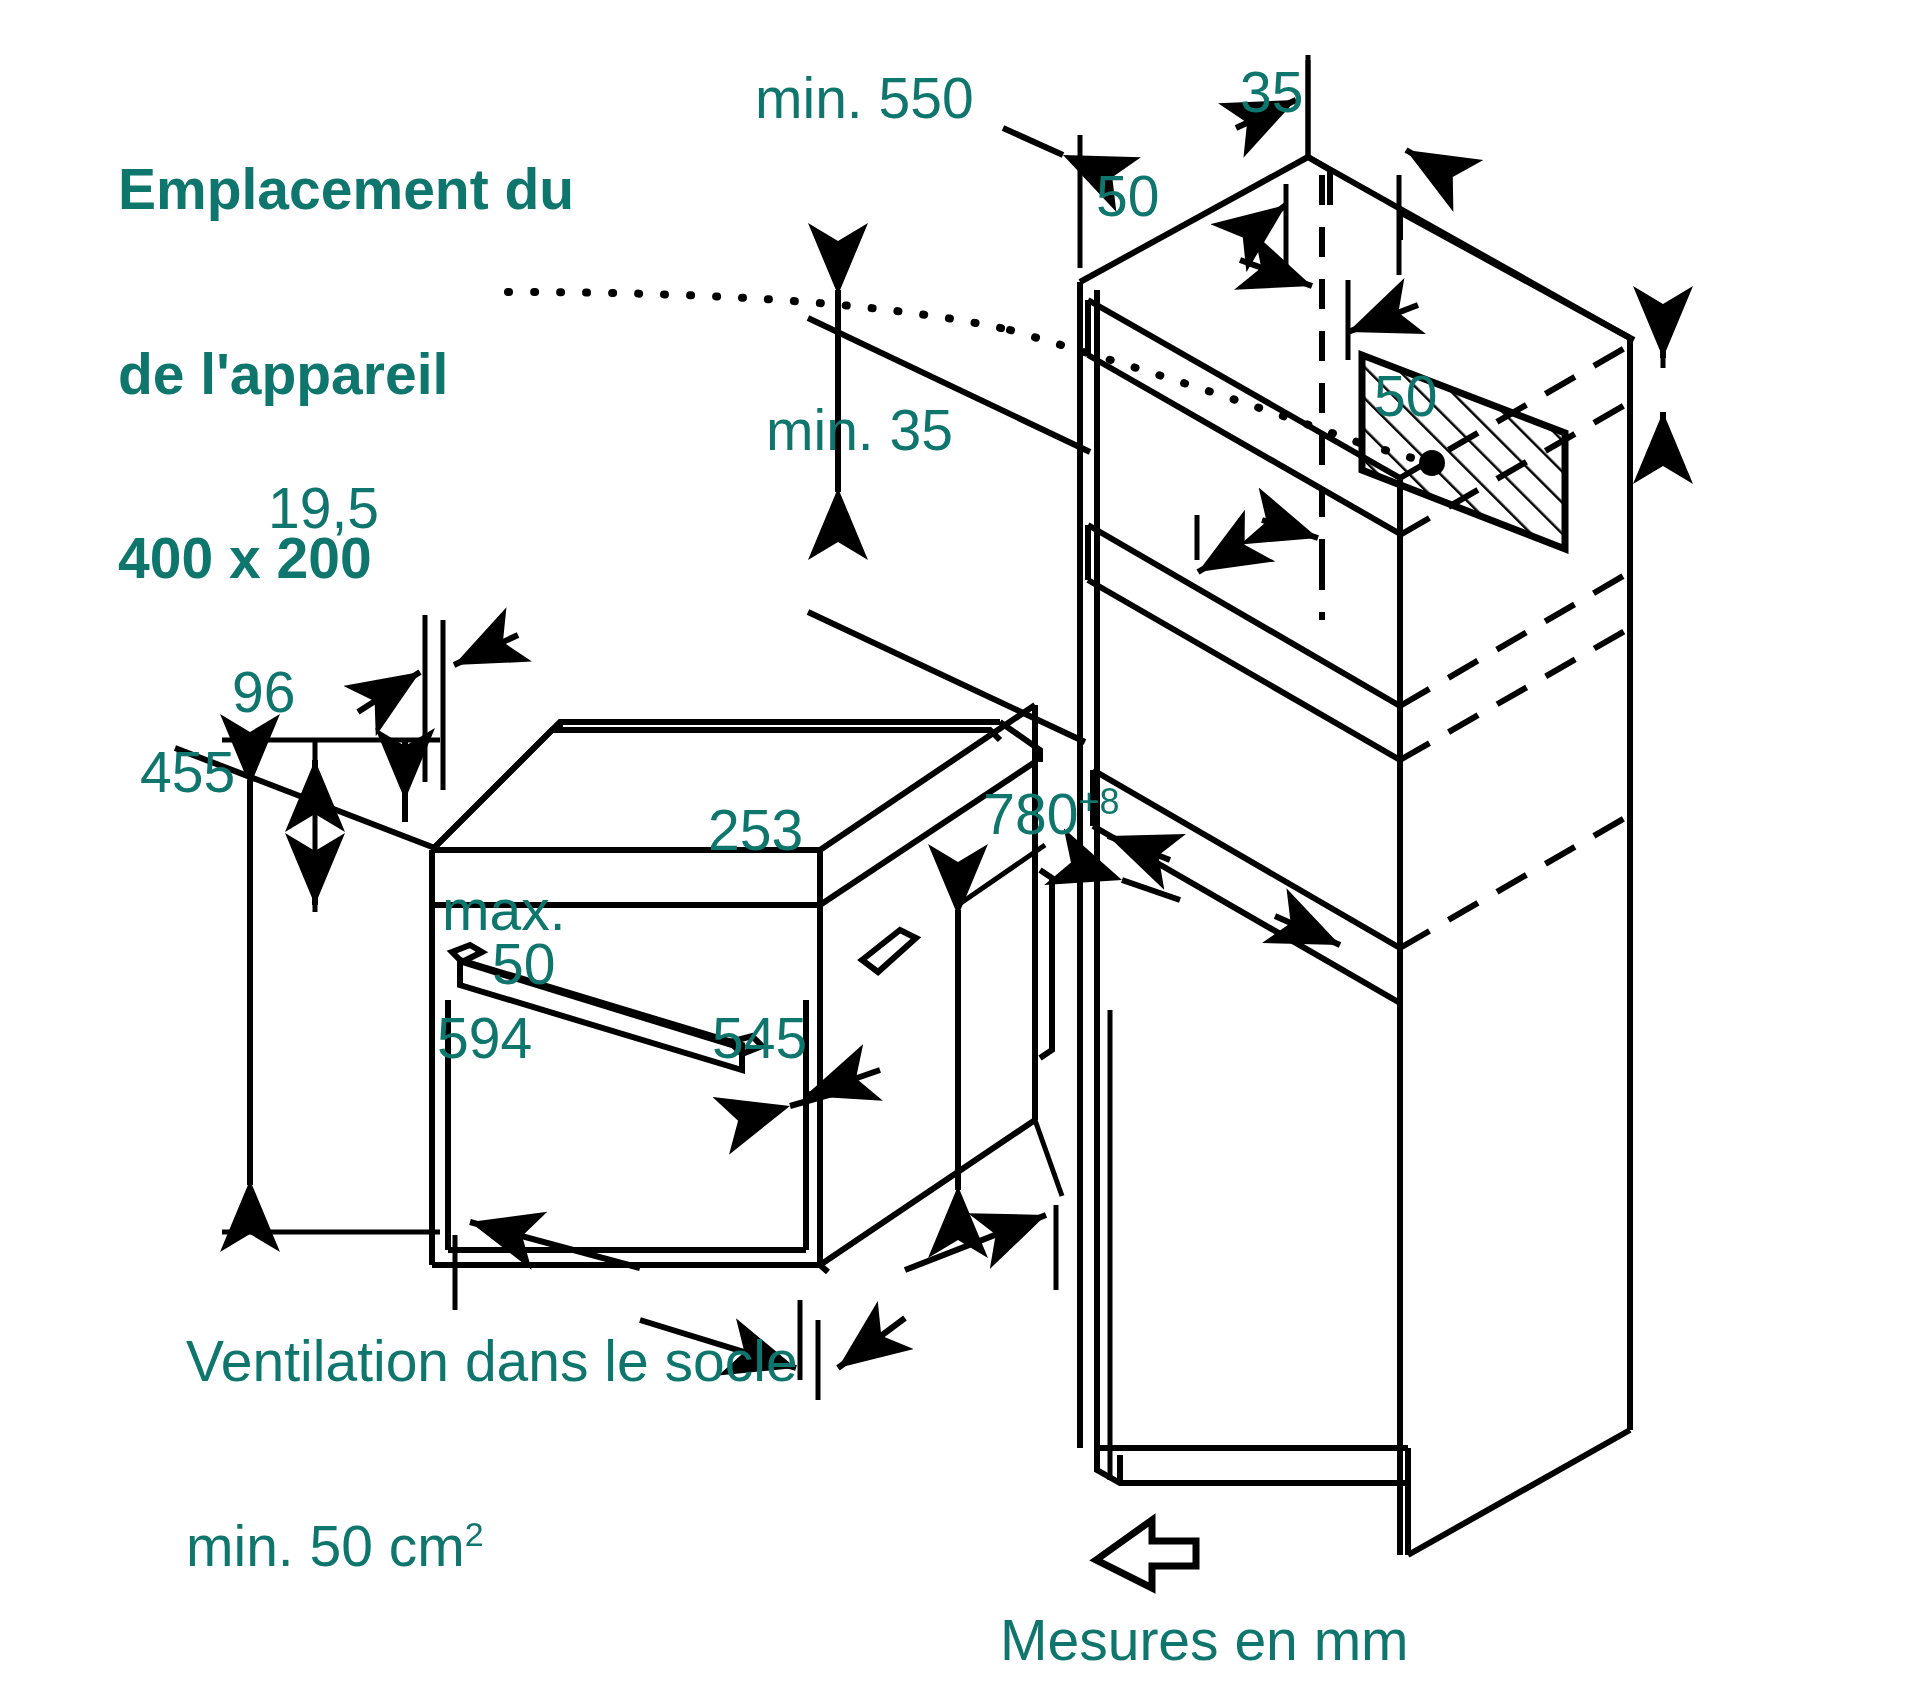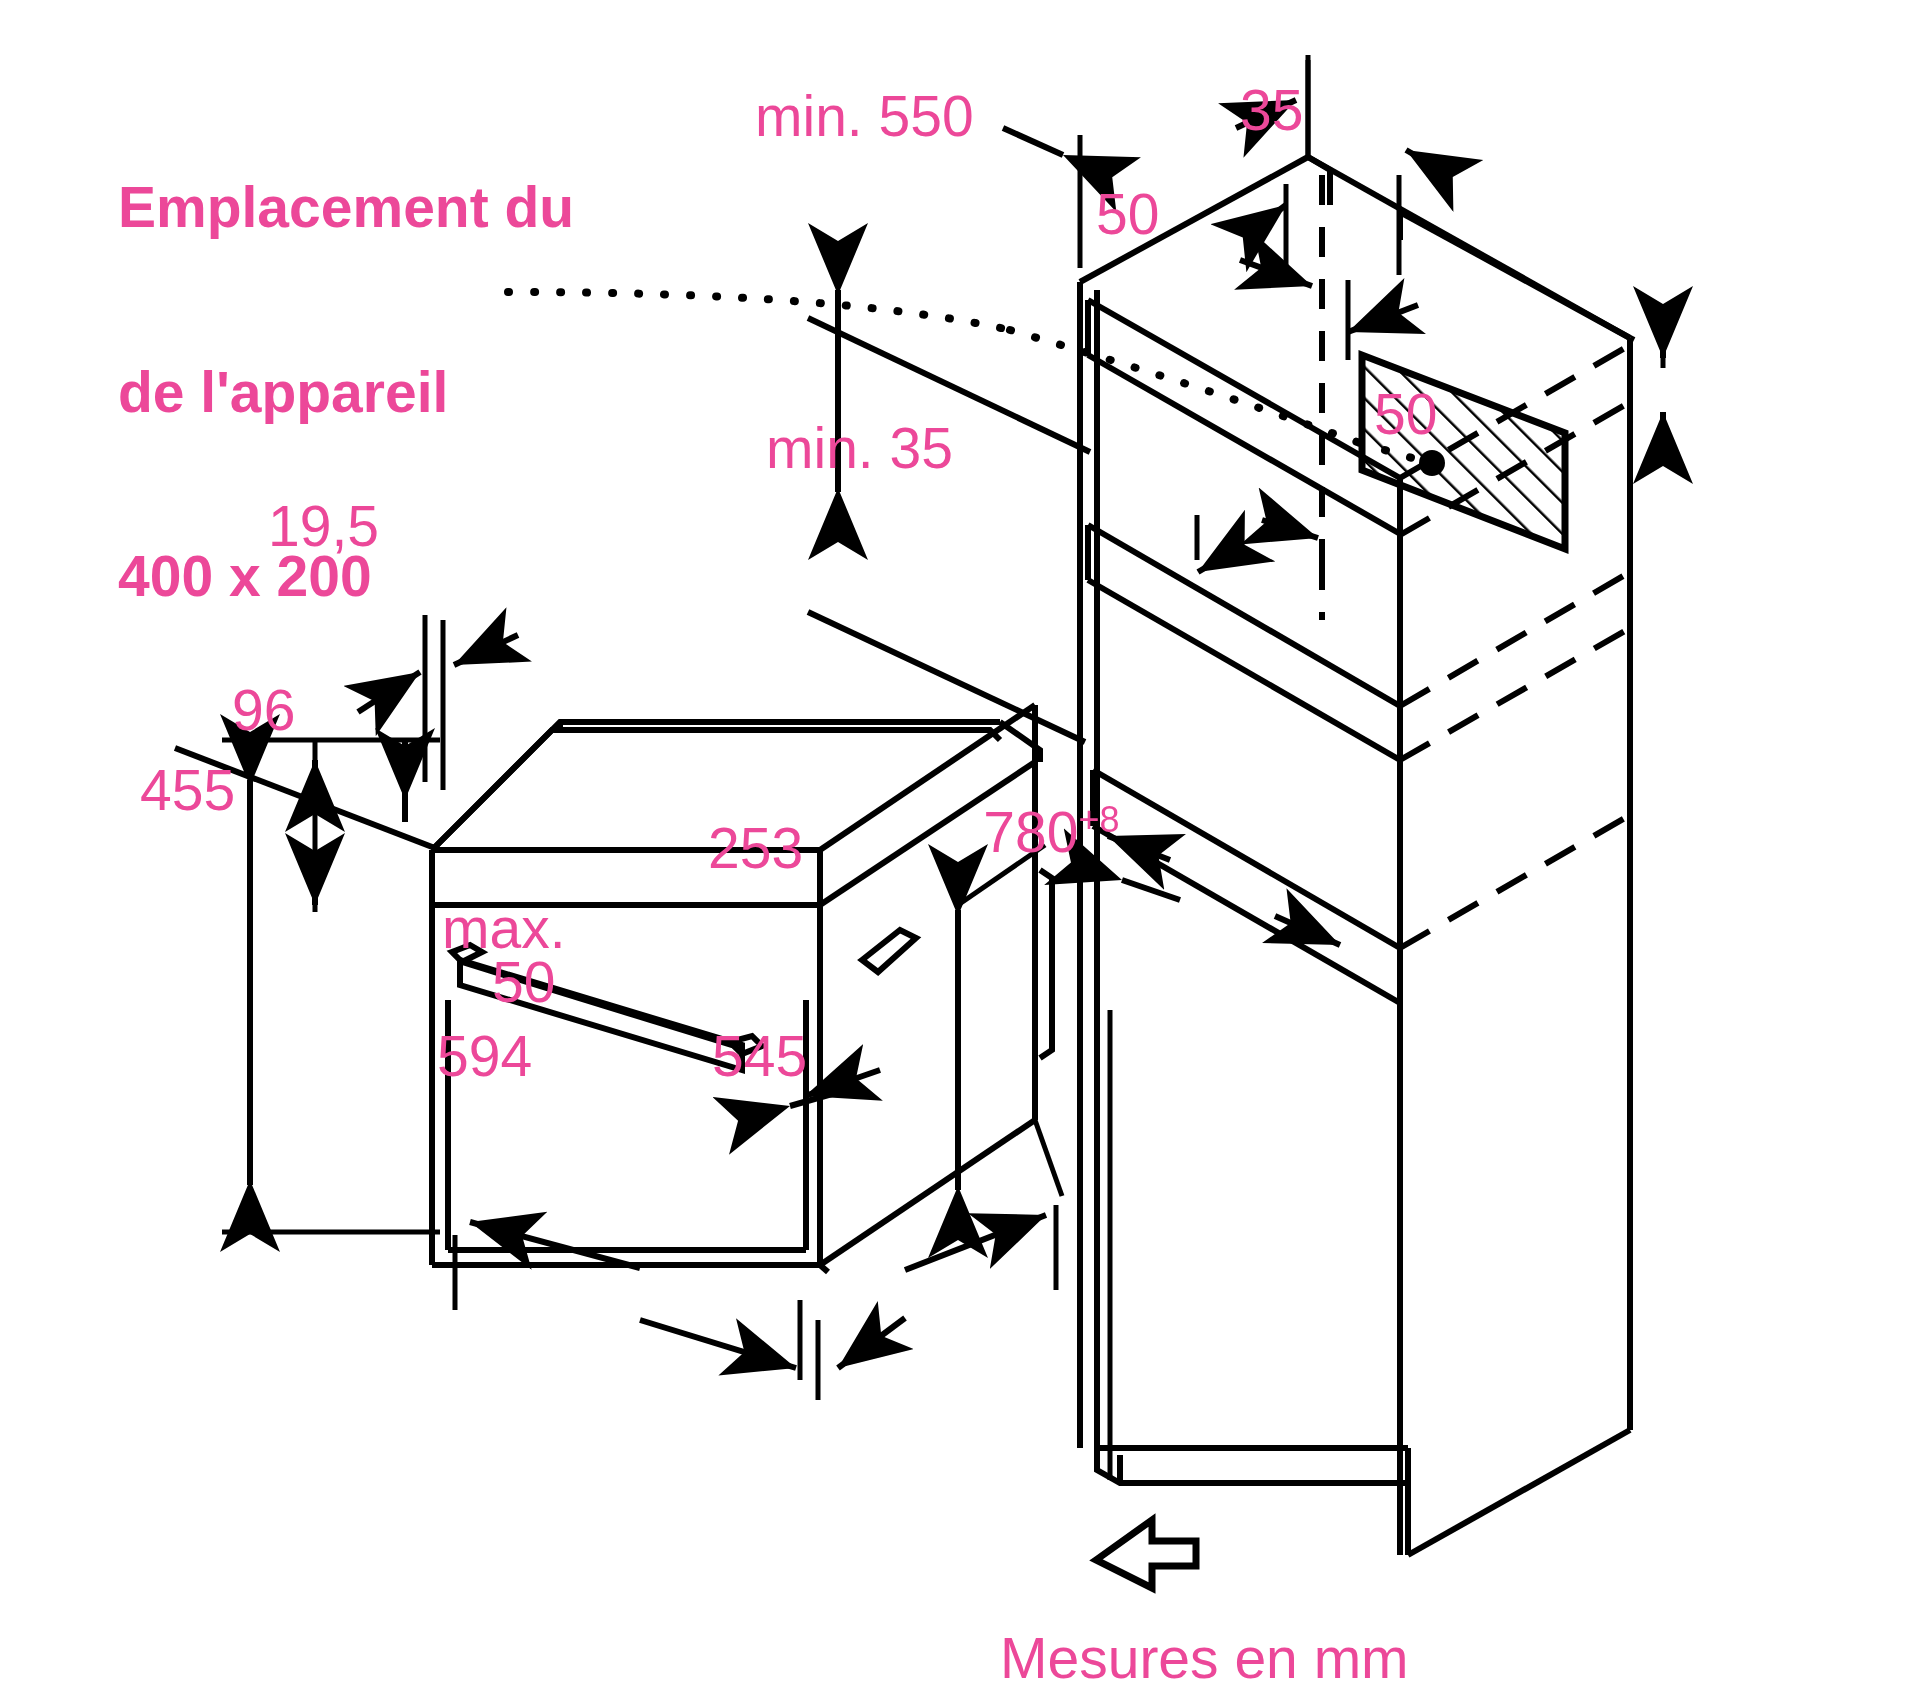--- a/index.html
+++ b/index.html
@@ -27,23 +27,22 @@
     left: 0;
     top: 0;
     width: 1920px;
     height: 1704px;
   }
   .lbl {
     position: absolute;
     white-space: pre;
     font-family: "Liberation Sans", sans-serif;
     font-weight: 400;
-    color: #ec4899;
+    color: #0f766e;
     line-height: 1.08;
-    margin-top: 18px;
   }
   .lbl.big { font-size: 57px; }
   .lbl.dim { font-size: 57px; }
   .lbl.note { font-size: 57px; }
   .sup {
     font-size: 36px;
     vertical-align: super;
     line-height: 0;
   }
   .sup2 {
@@ -279,16 +278,20 @@
 
   <div class="lbl dim" style="left:708px; top:800px;">253</div>
 
   <div class="lbl dim" style="left:442px; top:880px;">max.</div>
   <div class="lbl dim" style="left:492px; top:934px;">50</div>
 
   <div class="lbl dim" style="left:437px; top:1008px;text-align:center;">594</div>
 
   <div class="lbl dim" style="left:712px; top:1008px;">545</div>
 
+  <div class="lbl note" style="left:186px; top:1208px;">
+    <div>Ventilation dans le socle</div>
+    <div><span>min. 50 cm</span><span class="sup2">2</span></div>
+  </div>
 
   <div class="lbl note" style="left:1000px; top:1610px;">Mesures en mm</div>
 
 </div>
 
 </body></html>

